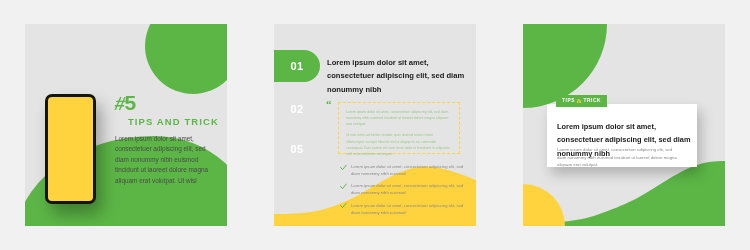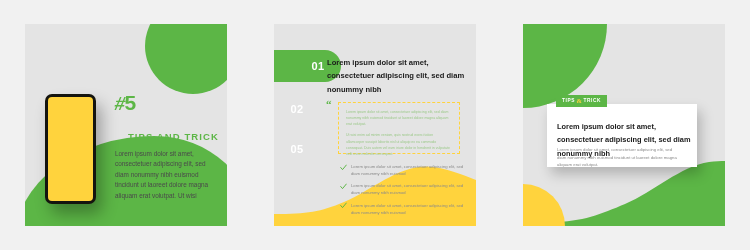--- a/index.html
+++ b/index.html
@@ -32,38 +32,38 @@
   .p1-phone-screen{width:100%;height:100%;background:#ffd33d;border-radius:4px;}
   .p1-text{position:absolute;left:90px;top:70px;width:104px;}
   .p1-hash-row{display:flex;align-items:flex-end;gap:1px;line-height:1;}
   .p1-hash{
     font-size:19px;font-weight:bold;color:#5cb646;letter-spacing:-2px;
     transform:skewX(-12deg);display:inline-block;
   }
   .p1-num{font-size:21px;font-weight:bold;color:#5cb646;line-height:.9;}
   .p1-sub{
     font-size:9.5px;font-weight:bold;color:#5cb646;letter-spacing:1.1px;
-    margin-top:18px;text-align:right;
+    margin-top:3px;text-align:right;
   }
   .p1-body{
     margin-top:7px;font-size:6.4px;line-height:1.62;color:#4a4a4a;
   }
 
   
   .p2-yellow-wave{
     position:absolute;left:0;bottom:0;width:202px;height:60px;
   }
   .p2-rail{position:absolute;left:0;top:26px;width:46px;}
   .p2-step{
     height:26px;display:flex;align-items:center;justify-content:center;
     font-size:11px;font-weight:bold;color:#ffffff;letter-spacing:.3px;
     margin-bottom:14px;position:relative;
   }
   .p2-step.active{
-    width:46px;background:#5cb646;border-radius:0 26px 26px 0;height:32px;padding-left:21px;
+    width:46px;background:#5cb646;border-radius:0 26px 26px 0;height:32px;
   }
   .p2-head{
     position:absolute;left:53px;top:32px;width:140px;
     font-size:7.6px;font-weight:bold;color:#1b1b1b;line-height:1.75;
   }
   .p2-quote{
     position:absolute;left:52px;top:74px;
     font-size:11px;font-weight:bold;color:#5cb646;font-family:"Liberation Serif",serif;
   }
   .p2-box{

